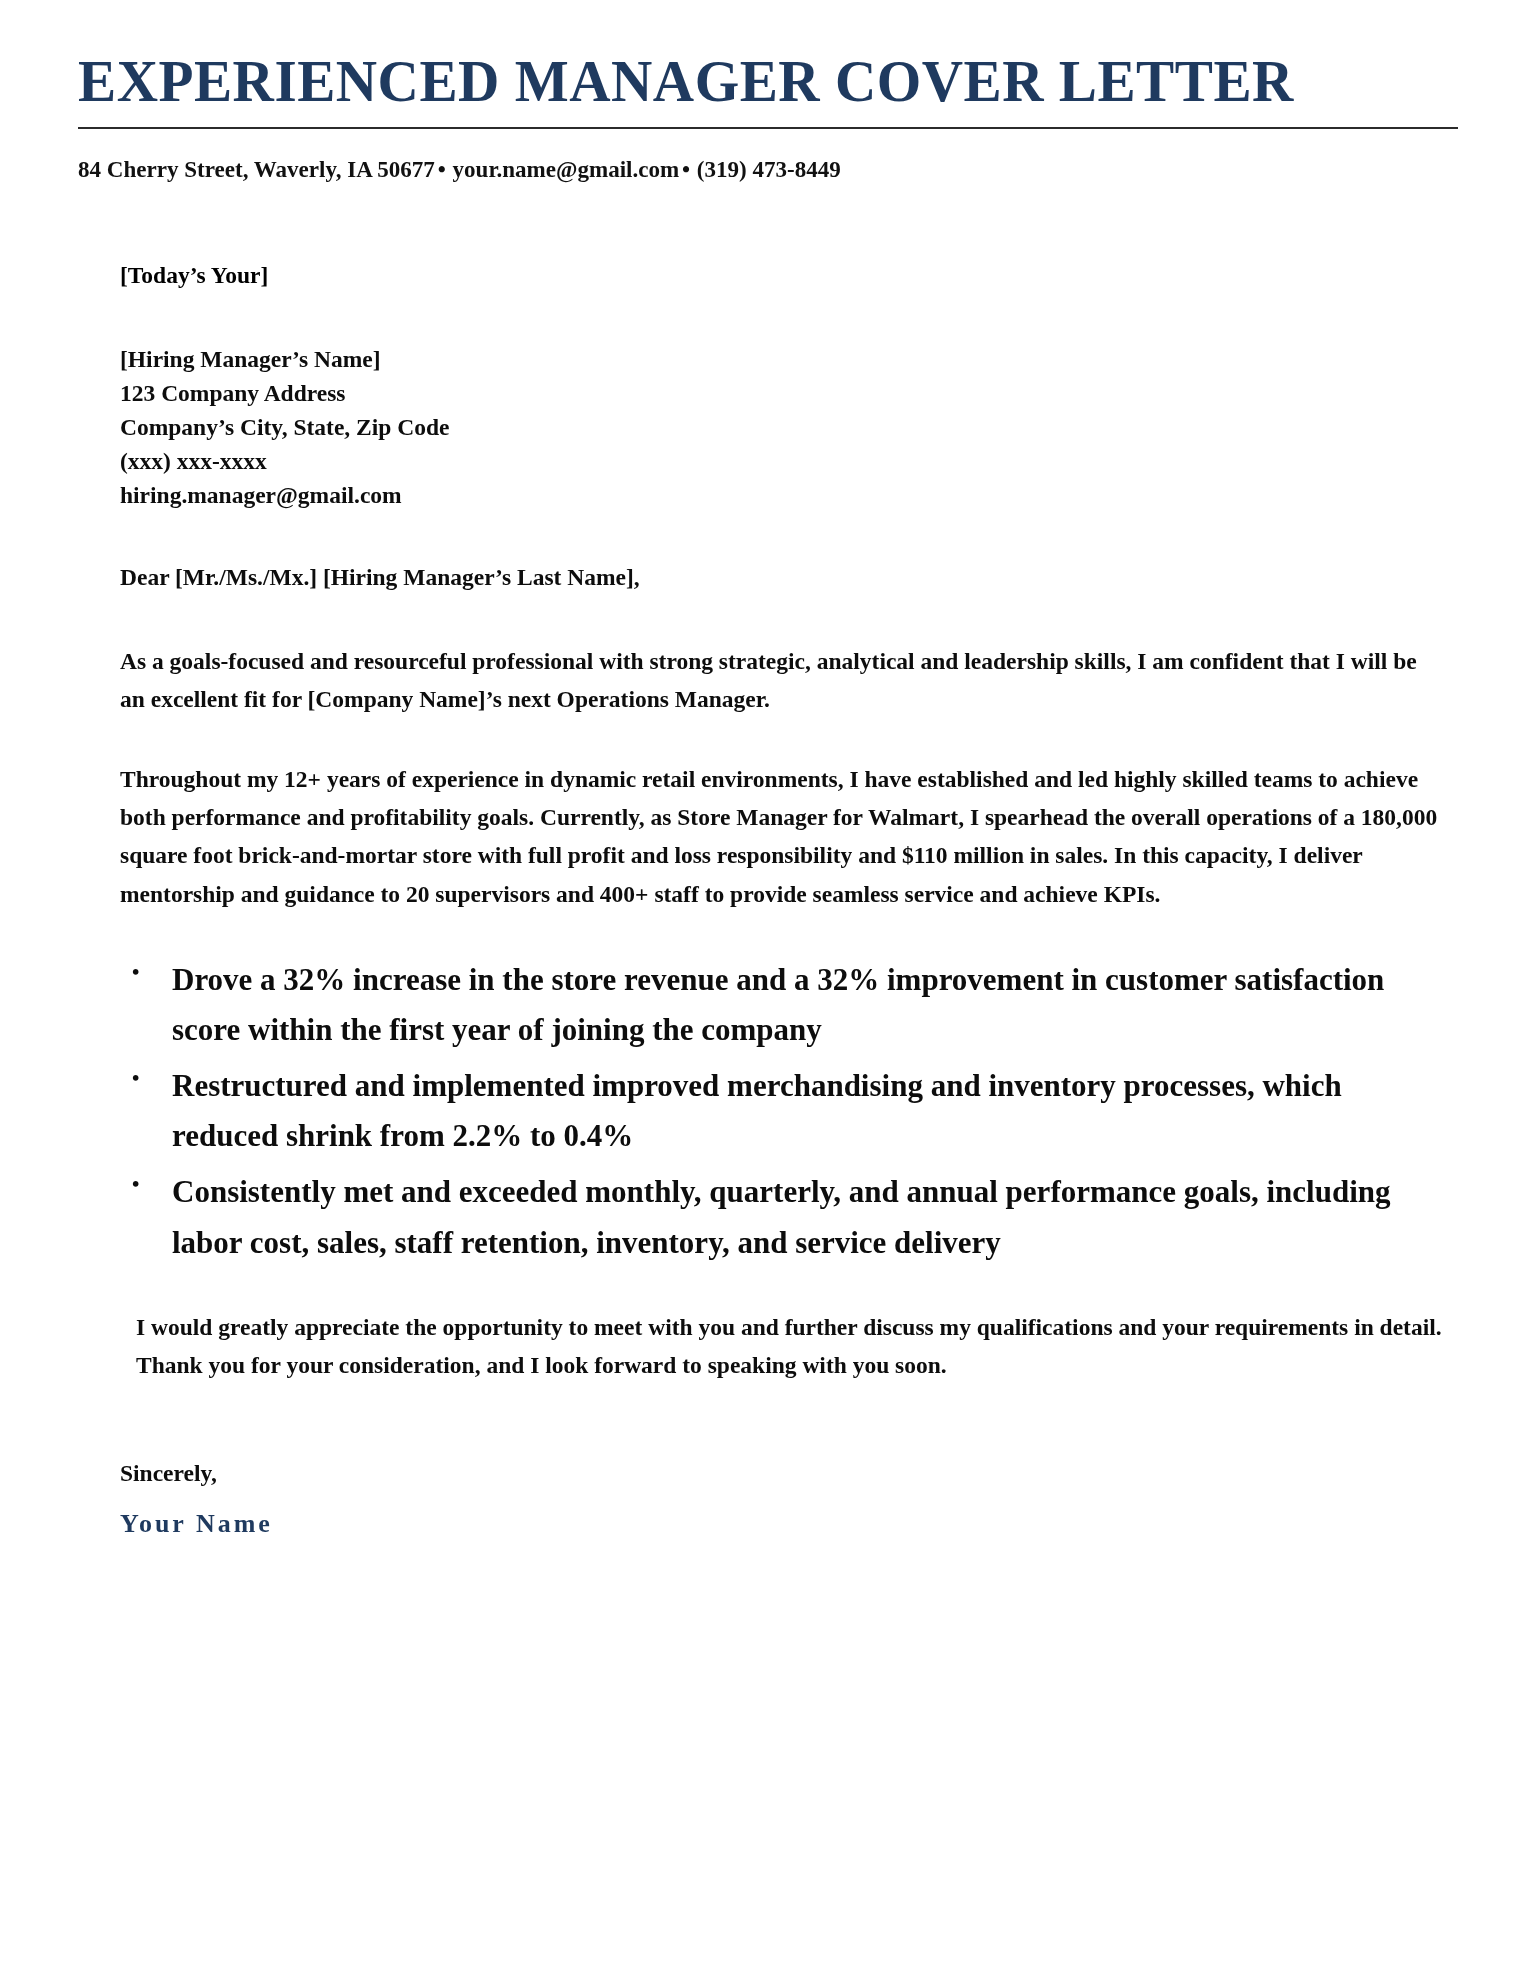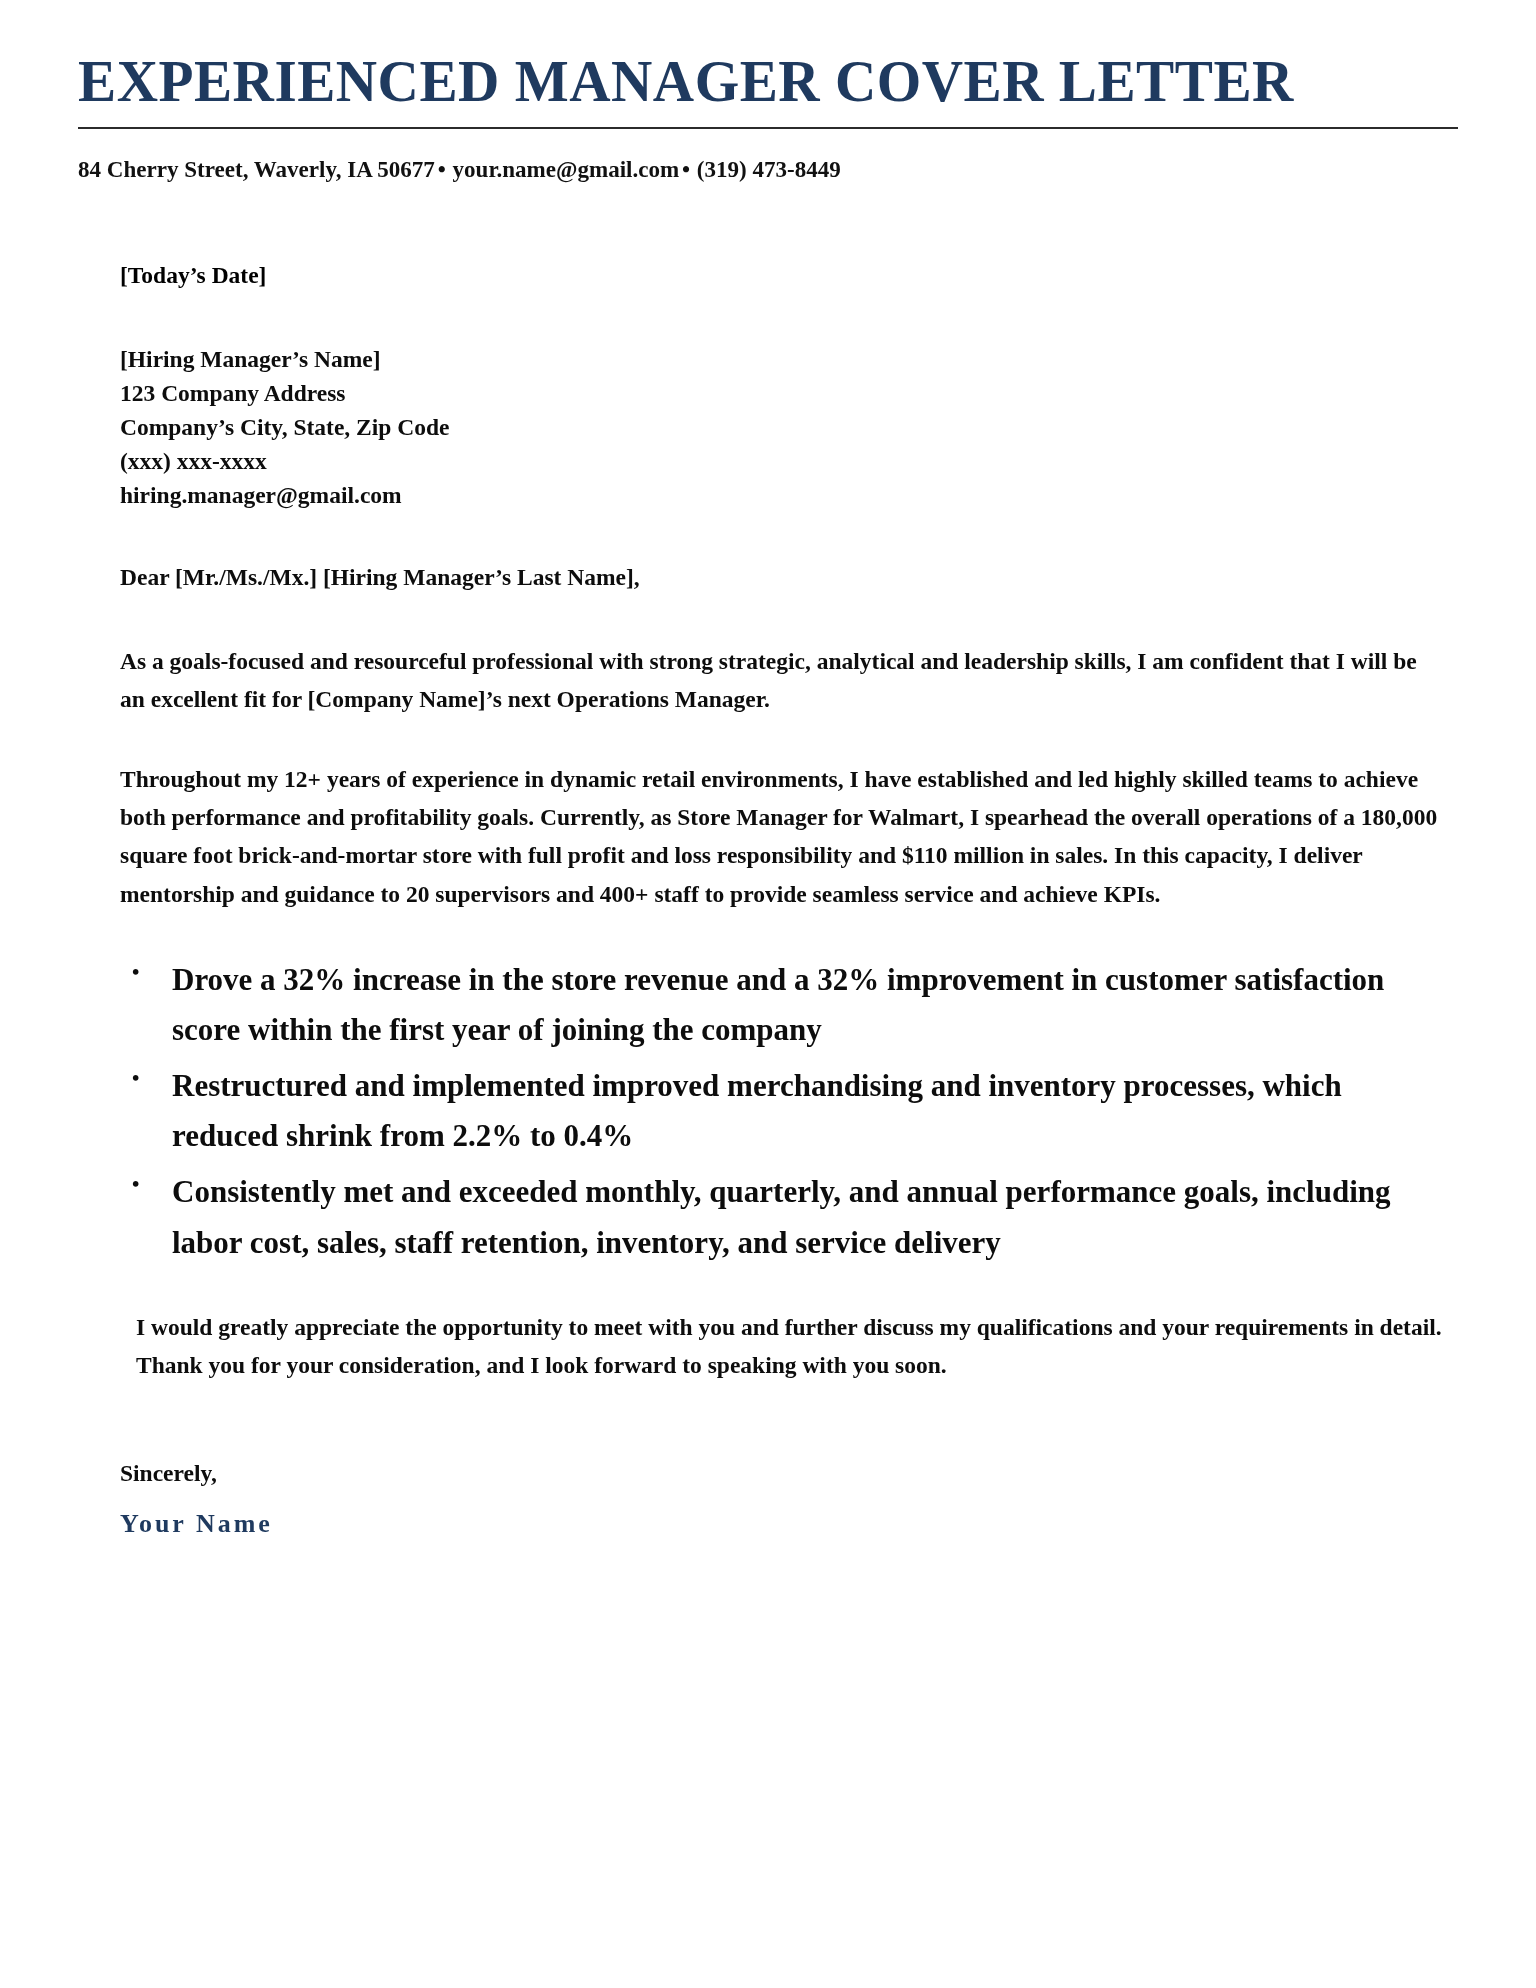--- a/index.html
+++ b/index.html
@@ -157,21 +157,21 @@
   <header class="header">
     <h1 class="doc-title">EXPERIENCED MANAGER COVER LETTER</h1>
     <hr class="title-rule">
     <div class="contact-line">
       <span>84 Cherry Street, Waverly, IA 50677</span><span class="contact-sep">•</span><span>your.name@gmail.com</span><span class="contact-sep">•</span><span>(319) 473-8449</span>
     </div>
   </header>
 
   <main class="body-wrap">
 
-    <div class="date-line">[Today’s Date]</div>
+    <div class="date-line">[Today’s Your]</div>
 
     <div class="addr-block">
       <span class="addr-line">[Hiring Manager’s Name]</span>
       <span class="addr-line">123 Company Address</span>
       <span class="addr-line">Company’s City, State, Zip Code</span>
       <span class="addr-line">(xxx) xxx-xxxx</span>
       <span class="addr-line">hiring.manager@gmail.com</span>
     </div>
 
     <div class="salutation">Dear [Mr./Ms./Mx.] [Hiring Manager’s Last Name],</div>

